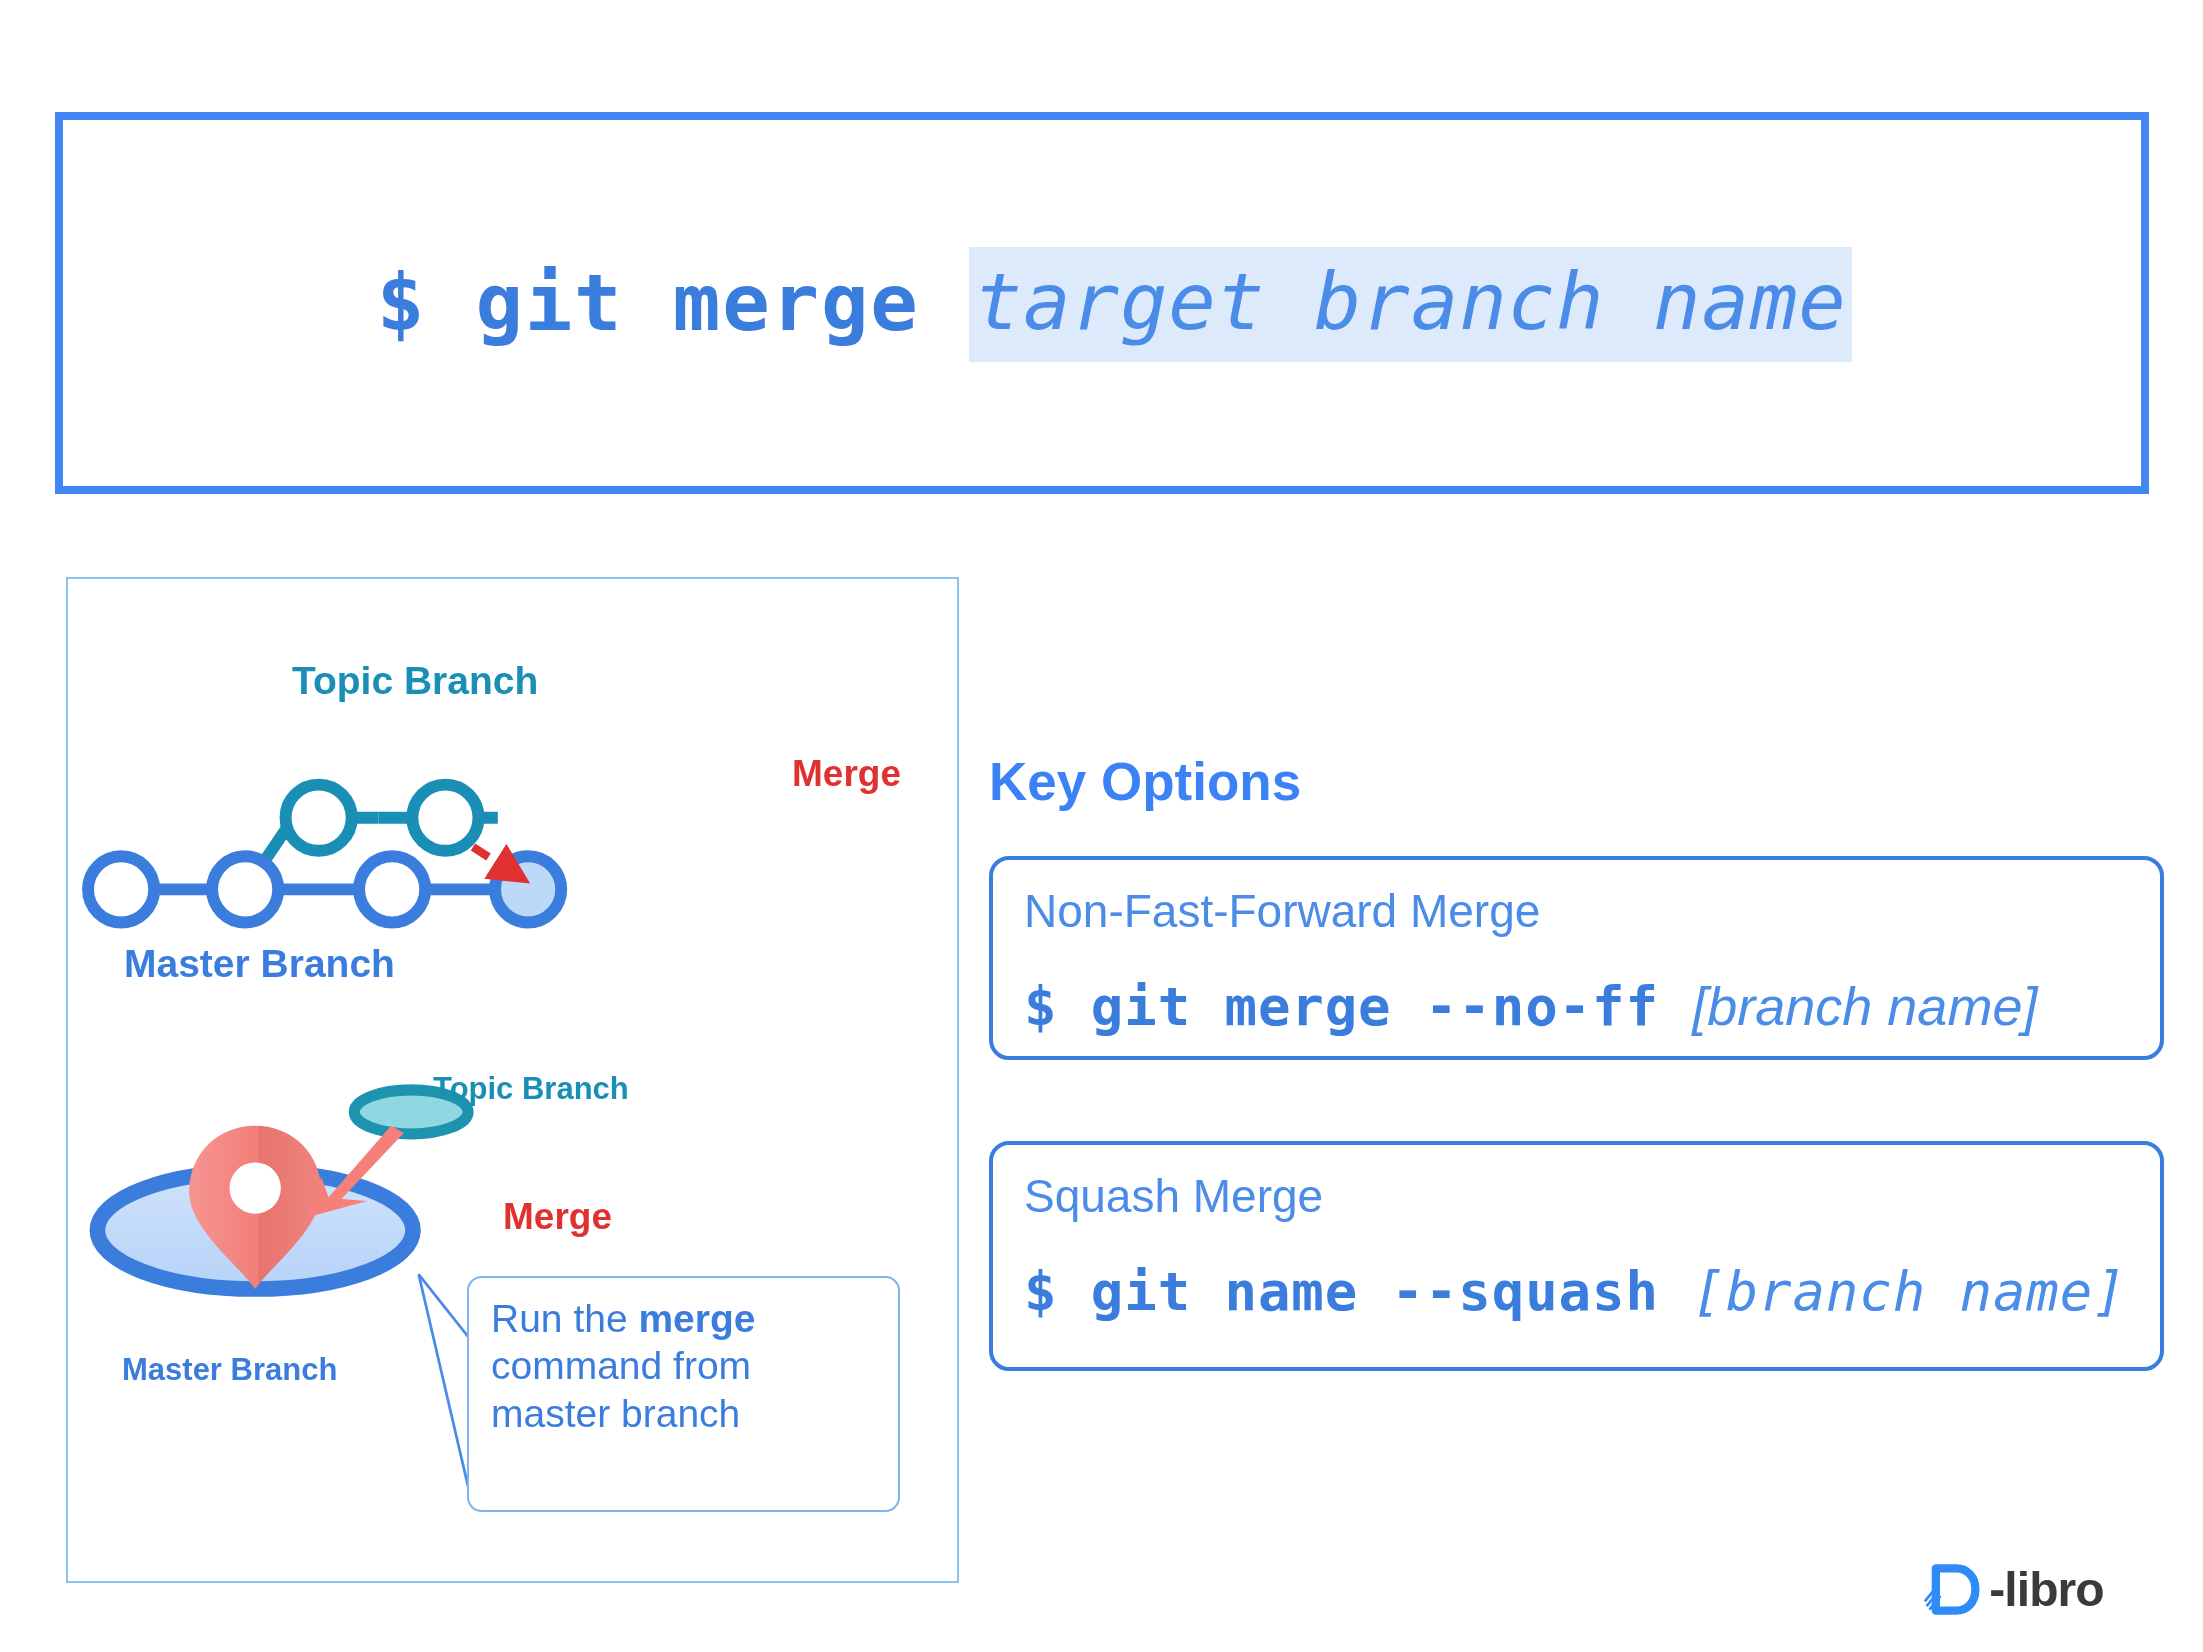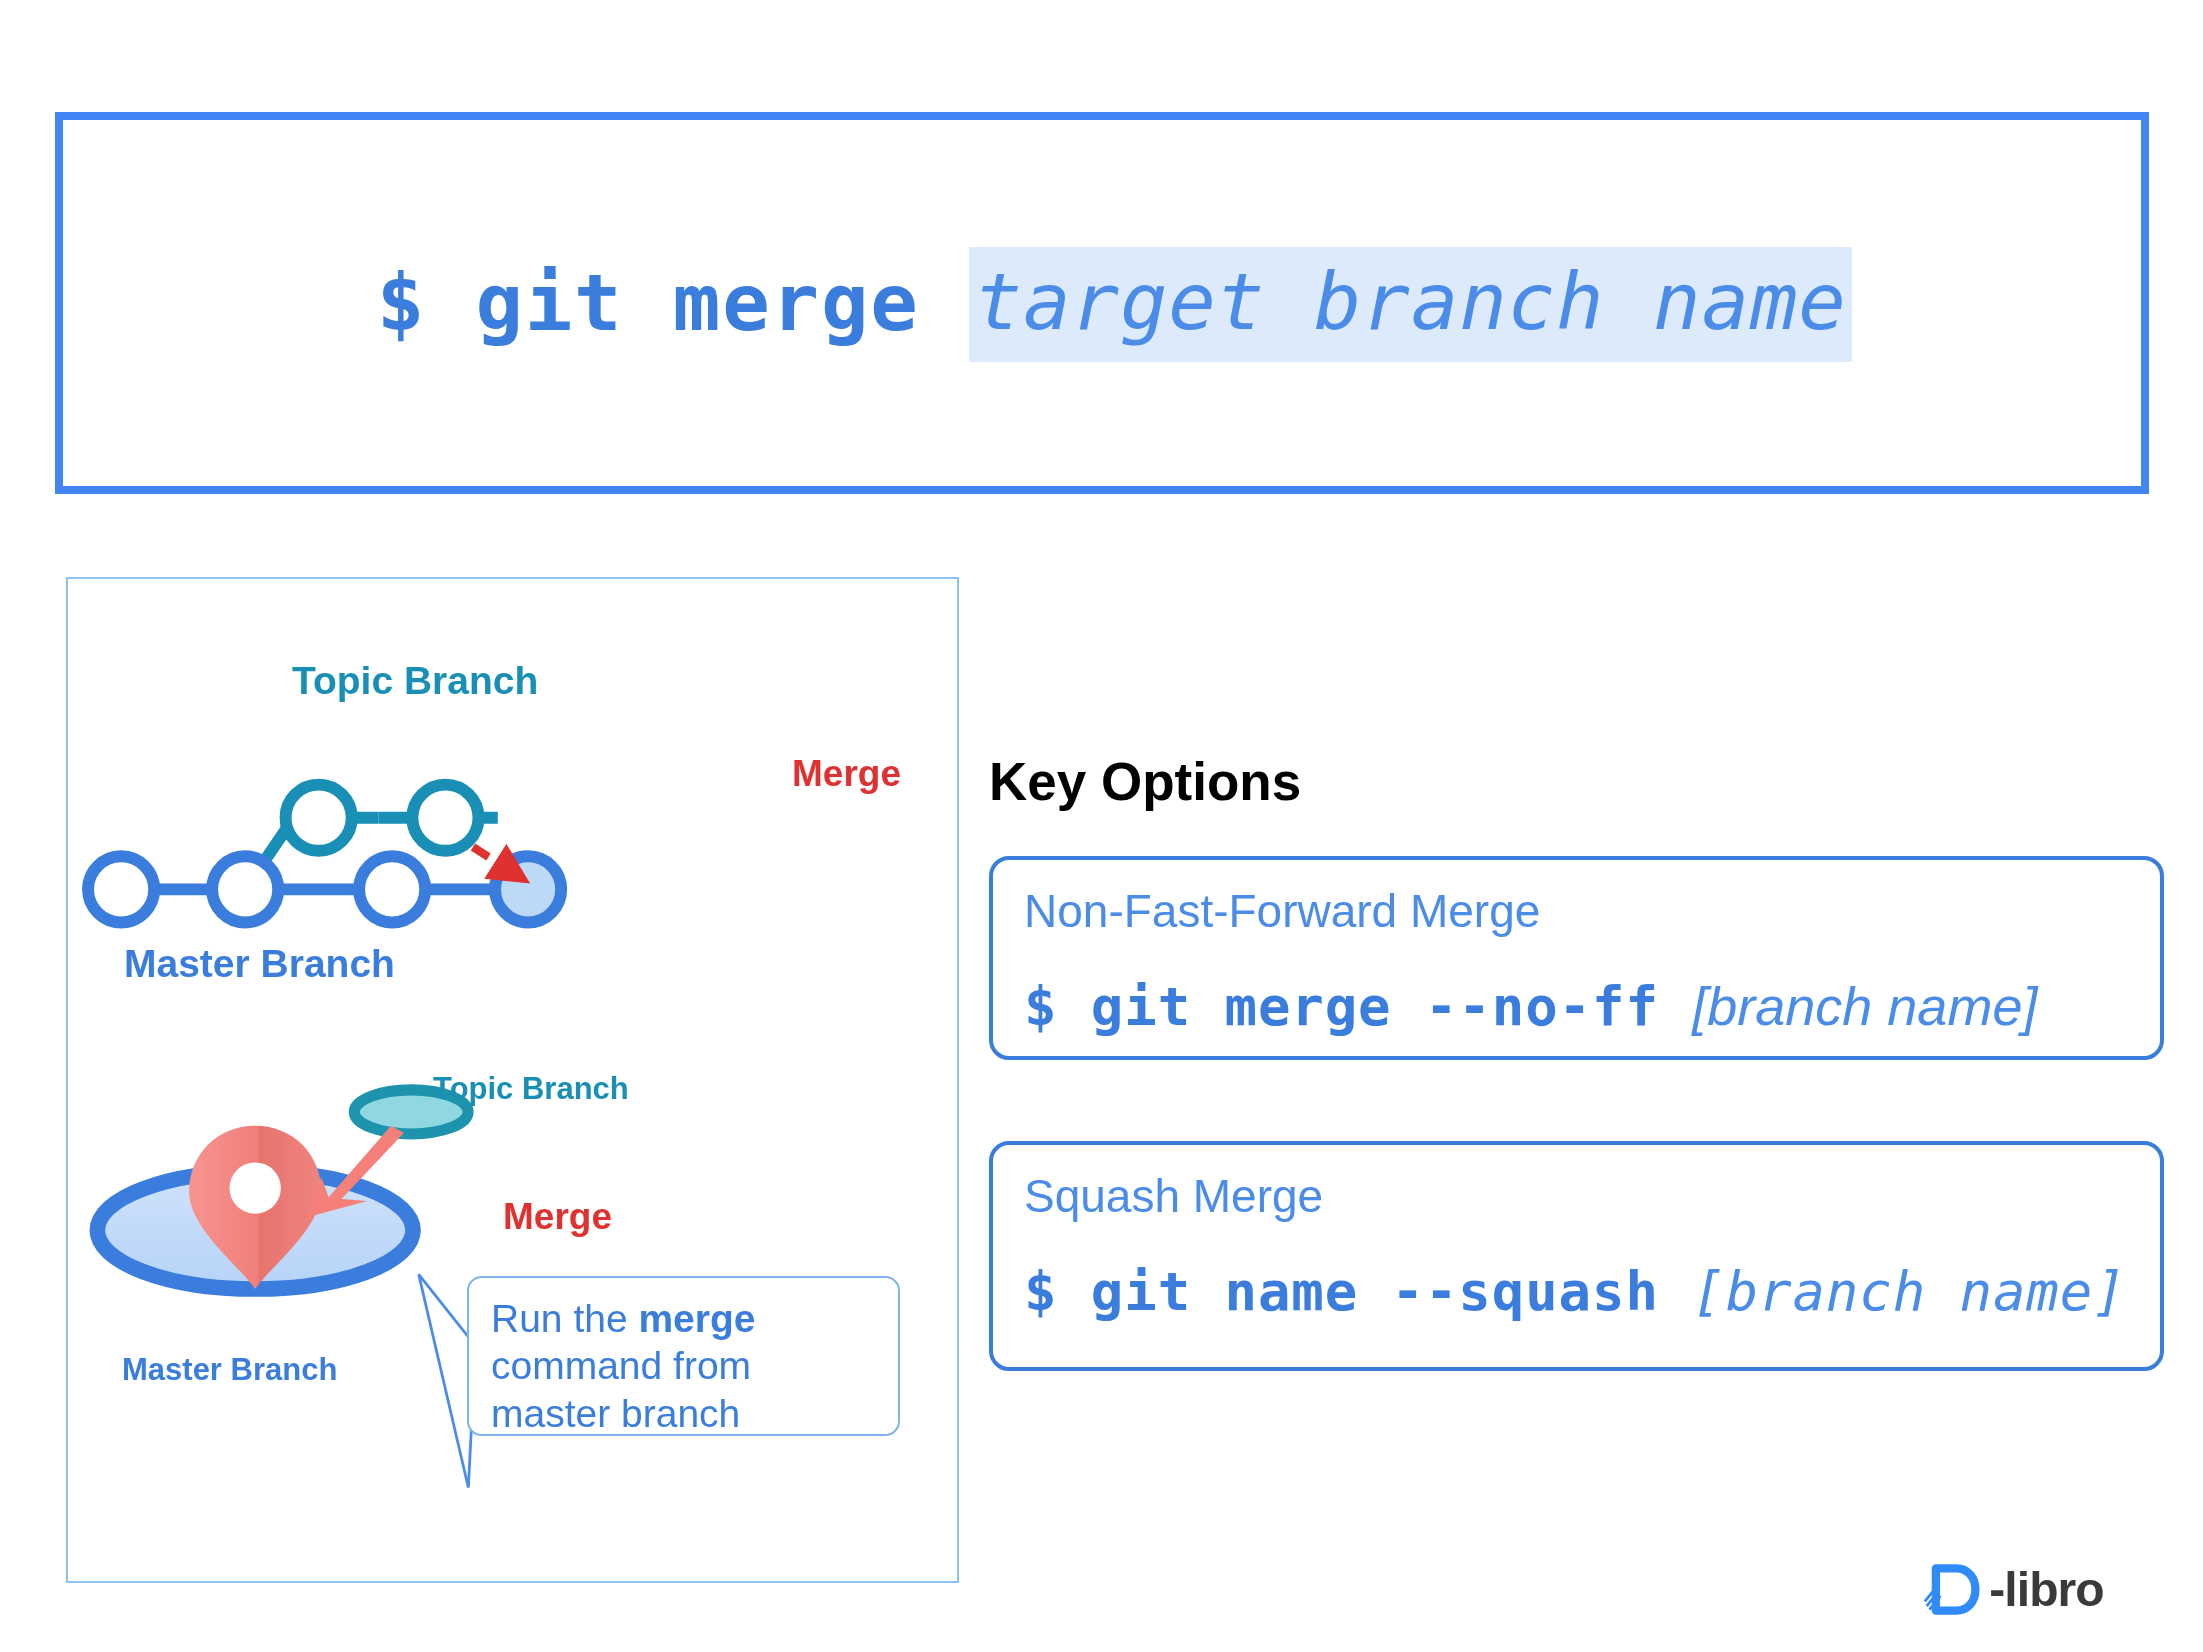--- a/index.html
+++ b/index.html
@@ -34,31 +34,31 @@
 
   #lbl-topic-1  { left:292px; top:659px; font-size:39px; color:#1a8fb5; }
   #lbl-master-1 { left:124px; top:942px; font-size:39px; color:#3b7ddd; }
   #lbl-merge-1  { left:792px; top:753px; font-size:37px; color:#e03131; }
   #lbl-topic-2  { left:433px; top:1071px; font-size:31px; color:#1a8fb5; }
   #lbl-master-2 { left:122px; top:1352px; font-size:31px; color:#3b7ddd; }
   #lbl-merge-2  { left:503px; top:1196px; font-size:37px; color:#e03131; }
 
   
   #callout {
-    position:absolute; left:467px; top:1276px; width:433px; height:160px;
+    position:absolute; left:467px; top:1276px; width:433px; height:236px;
     border:2.8px solid #7fb4e8; border-radius:14.7px; background:#fff;
     padding:16.5px 22px;
     font-size:39px; line-height:1.22; color:#3b7ddd; font-weight:normal;
   }
   #callout b { font-weight:bold; }
 
   
   #key-options-title {
     position:absolute; left:989px; top:751px;
-    font-size:53px; font-weight:bold; color:#000000; white-space:nowrap;
+    font-size:53px; font-weight:bold; color:#3b82f6; white-space:nowrap;
   }
   .option-box {
     position:absolute; left:989px; width:1175px;
     border:4.6px solid #3b7ddd; border-radius:20px; background:#fff;
     padding:24px 31px;
   }
   #option-box-0 { top:856px; height:204px; }
   #option-box-1 { top:1141px; height:230px; }
   .option-title {
     font-size:46px; color:#4a8ce8; font-weight:normal; white-space:nowrap;

